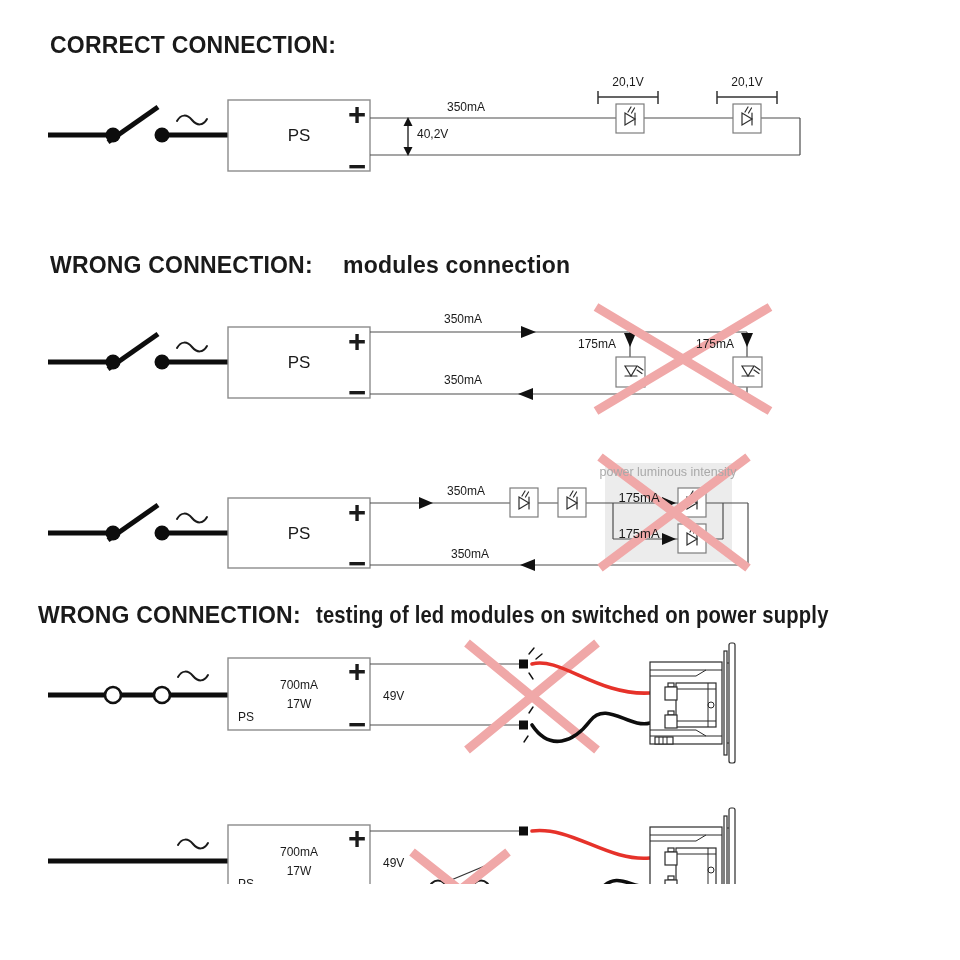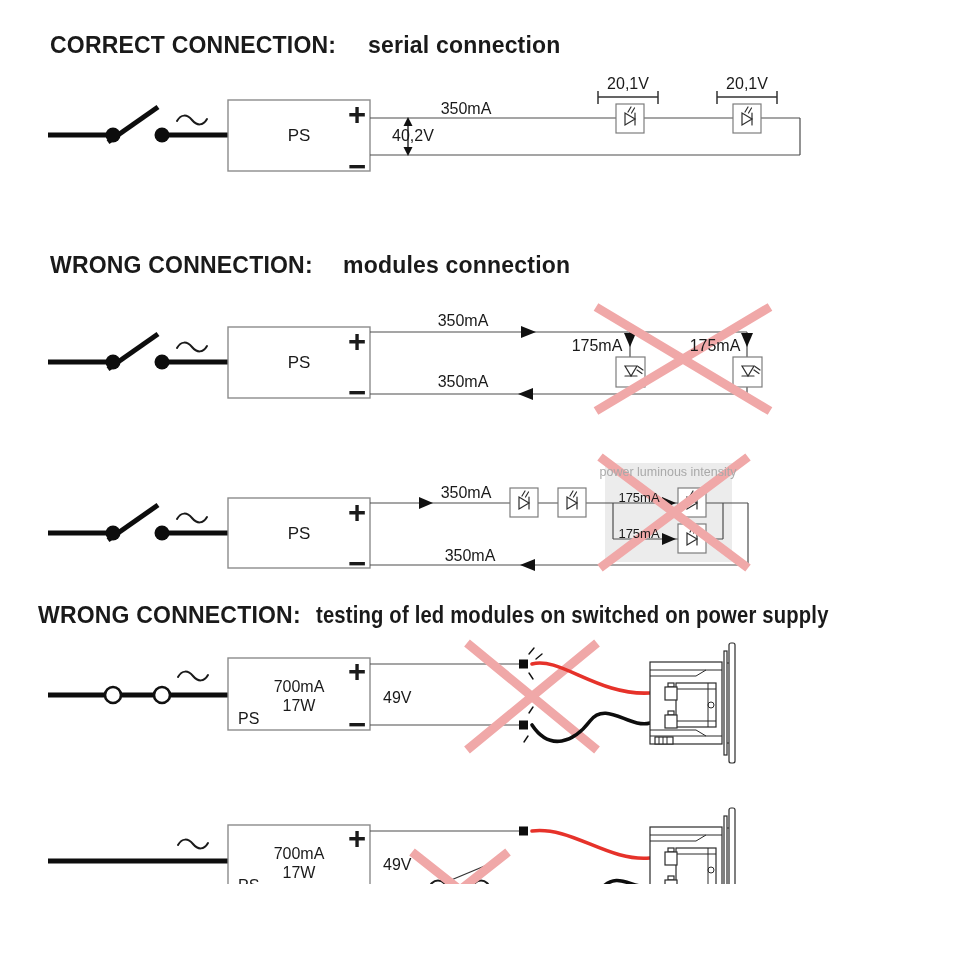--- a/index.html
+++ b/index.html
@@ -1,19 +1,19 @@
 <!DOCTYPE html>
 <html style="--cross: #f0a8a8; --wire-red: #e6322a; --note-box: #ececec; --note-text: #a9a9a9;"><head>
 <meta charset="utf-8">
 <style>
   html,body{margin:0;padding:0;background:#fff;}
   .stage{position:relative;width:960px;height:884px;background:#fff;overflow:hidden;
          font-family:"Liberation Sans", sans-serif;color:#1a1a1a;}
   .stage svg{position:absolute;left:0;top:0;}
-  .lbl{position:absolute;font-size:16px;line-height:1;white-space:nowrap;color:#1a1a1a;}
+  .lbl{position:absolute;font-size:12px;line-height:1;white-space:nowrap;color:#1a1a1a;}
   .lbl.c{transform:translateX(-50%);}
   .lbl.small{font-size:13px;}
   .note{position:absolute;font-size:12.5px;line-height:1;white-space:nowrap;
         transform:translateX(-50%);color:var(--note-text);}
   .title{position:absolute;font-size:23px;font-weight:bold;line-height:1;white-space:nowrap;letter-spacing:.2px;}
   .title.cond{transform:scaleX(0.88);transform-origin:left top;}
   .sign{position:absolute;font-size:31px;font-weight:bold;line-height:1;
         transform:translate(-50%,-50%);white-space:nowrap;}
   .psname{position:absolute;display:flex;align-items:center;justify-content:center;
           font-size:17px;line-height:1;}
@@ -173,26 +173,25 @@
     <rect x="519" y="826.5" width="9" height="9" class="sq"></rect>
     <rect x="519" y="884.5" width="9" height="9" class="sq"></rect>
     <path d="M412,852 L508,928 M508,852 L412,928" class="xline"></path>
     <path d="M532,831 C572,826 608,862 650,858" class="rwire"></path>
     <path d="M532,889 C546,919 580,913 601,889 C618,869 634,891 650,886" class="bwire"></path>
     <use href="#fixture" transform="translate(650,808)"></use>
   </g>
 </svg>
 
 <div class="title" style="left:50px;top:34px">CORRECT CONNECTION:</div>
-<div class="title" style="left:368px;top:34px">serial connection</div>
 <div class="psname" style="left:228px;top:100px;width:142px;height:71px">PS</div>
 <div class="sign" style="left:357px;top:114px">+</div>
 <div class="sign" style="left:357px;top:166px">−</div>
 <div class="lbl c" style="left:466px;top:101px">350mA</div>
-<div class="lbl" style="left:392px;top:128px">40,2V</div>
+<div class="lbl" style="left:417px;top:128px">40,2V</div>
 <div class="lbl c" style="left:628px;top:76px">20,1V</div>
 <div class="lbl c" style="left:747px;top:76px">20,1V</div>
 
 <div class="title" style="left:50px;top:254px">WRONG CONNECTION:</div>
 <div class="title" style="left:343px;top:254px">modules connection</div>
 <div class="psname" style="left:228px;top:327px;width:142px;height:71px">PS</div>
 <div class="sign" style="left:357px;top:341px">+</div>
 <div class="sign" style="left:357px;top:392px">−</div>
 <div class="lbl c" style="left:463px;top:313px">350mA</div>
 <div class="lbl c" style="left:463px;top:374px">350mA</div>

